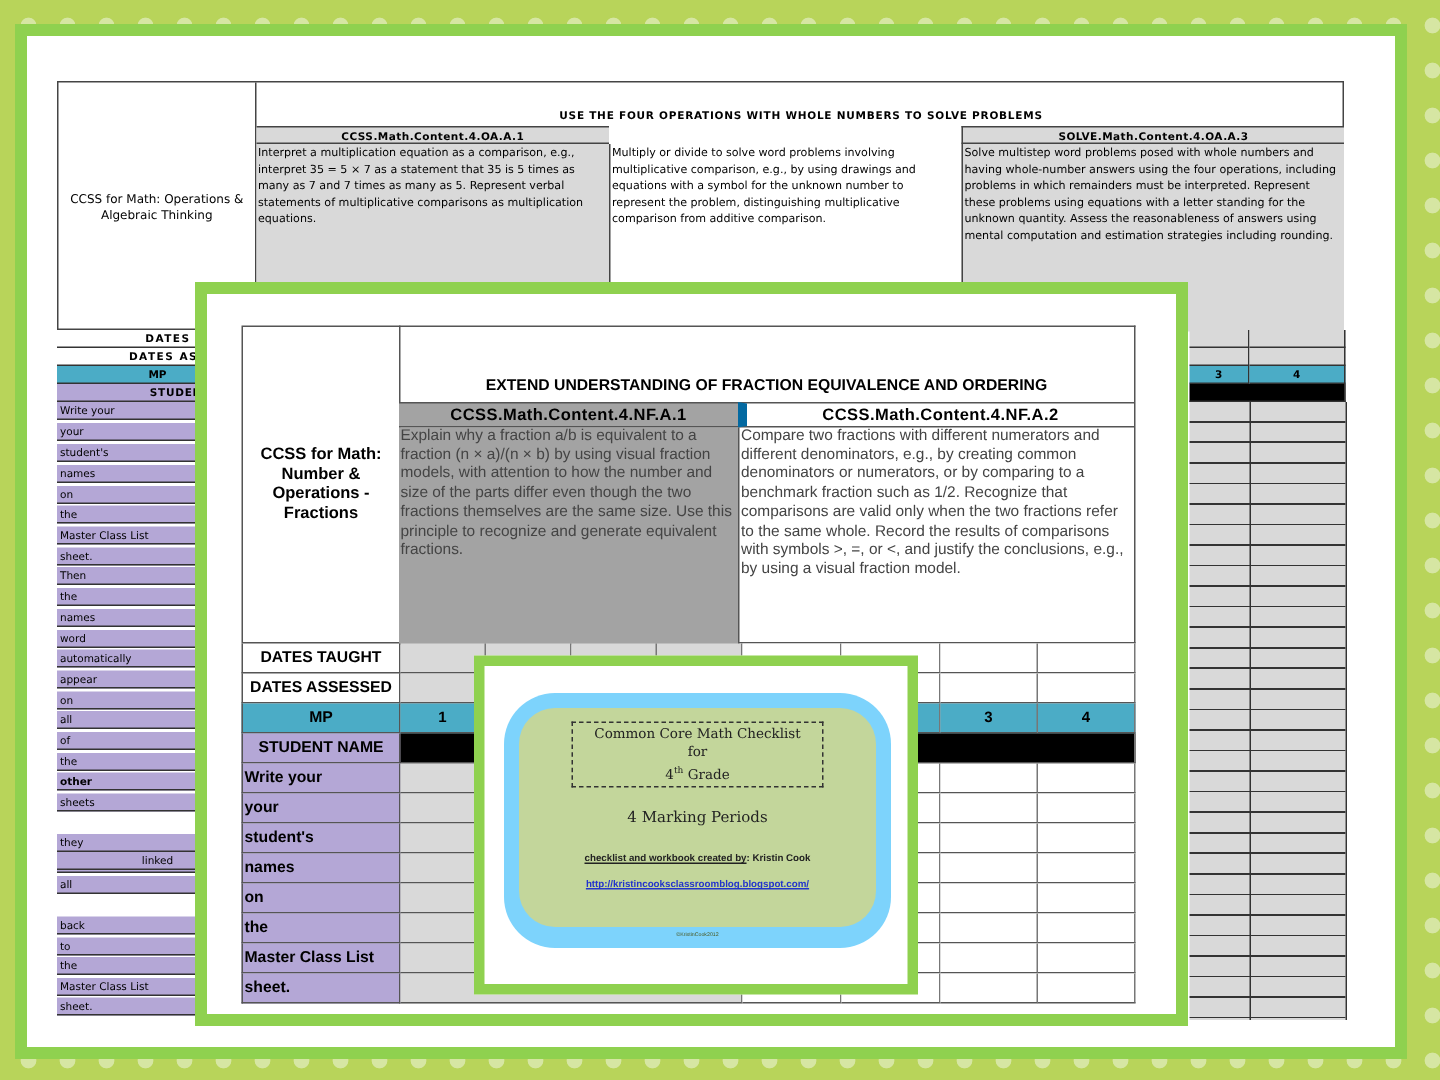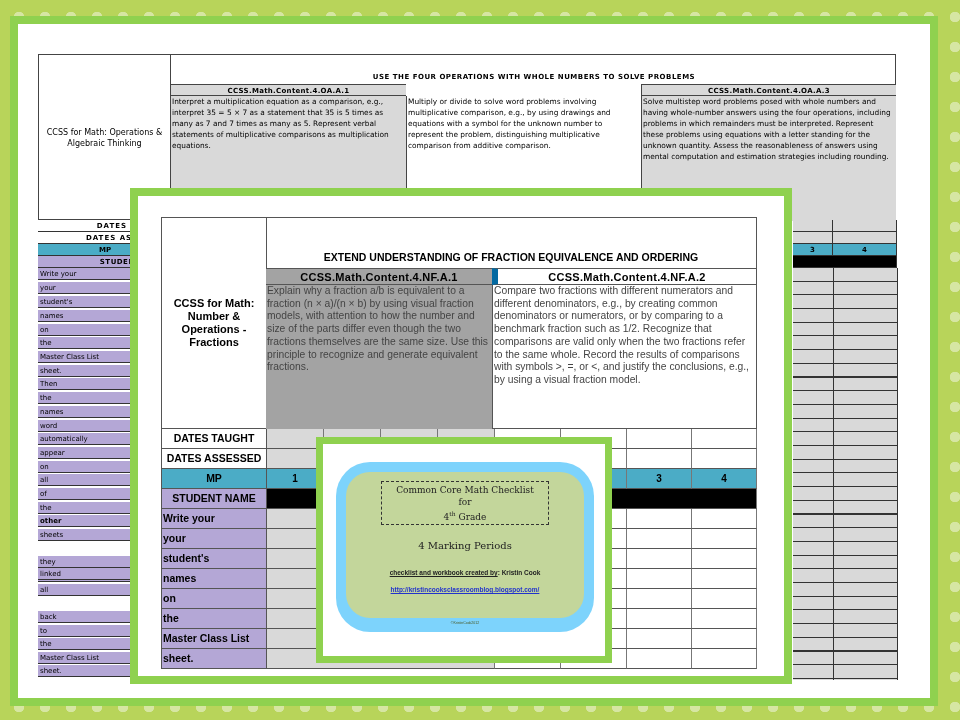--- a/index.html
+++ b/index.html
@@ -70,21 +70,21 @@
 <body>
 
 <div class="frame"></div>
 
 <div class="back">
   <div class="topbox">
     <div class="domaincell">CCSS for Math:  Operations &amp; Algebraic Thinking</div>
     <div class="cluster">USE THE FOUR OPERATIONS WITH WHOLE NUMBERS TO SOLVE PROBLEMS</div>
 
     <div class="stdhdr grey" style="left:132px;width:235px;">CCSS.Math.Content.4.OA.A.1</div>
-    <div class="stdhdr grey" style="left:602px;width:255px;border-left:1px solid #444;">CCSS.Math.Content.4.OA.A.3</div>
+    <div class="stdhdr grey" style="left:602px;width:255px;border-left:1px solid #444;">SOLVE.Math.Content.4.OA.A.3</div>
 
     <div class="stdtxt grey" style="left:132px;width:235px;">Interpret a multiplication equation as a comparison, e.g., interpret 35 = 5 × 7 as a statement that 35 is 5 times as many as 7 and 7 times as many as 5. Represent verbal statements of multiplicative comparisons as multiplication equations.</div>
     <div class="stdtxt" style="left:367px;width:235px;border-left:1px solid #444;">Multiply or divide to solve word problems involving multiplicative comparison, e.g., by using drawings and equations with a symbol for the unknown number to represent the problem, distinguishing multiplicative comparison from additive comparison.</div>
     <div class="stdtxt grey" style="left:602px;width:255px;border-left:1px solid #444;">Solve multistep word problems posed with whole numbers and having whole-number answers using the four operations, including problems in which remainders must be interpreted. Represent these problems using equations with a letter standing for the unknown quantity. Assess the reasonableness of answers using mental computation and estimation strategies including rounding.</div>
   </div>
 
   <div id="back-rows"></div>
 
   <div class="rowlbl hdr" style="top:166px;">DATES TAUGHT</div>
   <div class="rowlbl hdr" style="top:178px;">DATES ASSESSED</div>
@@ -108,21 +108,21 @@
   <div class="rowlbl name" style="top:407px;">on</div>
   <div class="rowlbl name" style="top:420px;">all</div>
   <div class="rowlbl name" style="top:434px;">of</div>
   <div class="rowlbl name" style="top:448px;">the</div>
   <div class="rowlbl name" style="top:461px;font-weight:bold;">other</div>
   <div class="rowlbl name" style="top:475px;">sheets</div>
   <div class="rowlbl name" style="top:502px;margin-left:28px;">because</div>
   <div class="rowlbl name" style="top:502px;">they</div>
   <div class="rowlbl name" style="top:516px;">are</div>
   <div class="rowlbl name" style="top:530px;">all</div>
-  <div class="rowlbl name" style="top:514px;">linked</div>
+  <div class="rowlbl name" style="top:514px;text-align:center;">linked</div>
   <div class="rowlbl name" style="top:557px;">back</div>
   <div class="rowlbl name" style="top:571px;">to</div>
   <div class="rowlbl name" style="top:584px;">the</div>
   <div class="rowlbl name" style="top:598px;">Master Class List</div>
   <div class="rowlbl name" style="top:611px;">sheet.</div>
 
   <div class="rcell" style="left:755px;top:166px;width:40px;"></div>
   <div class="rcell" style="left:795px;top:166px;width:64px;"></div>
   <div class="rcell" style="left:755px;top:178px;width:40px;"></div>
   <div class="rcell" style="left:795px;top:178px;width:64px;"></div>

